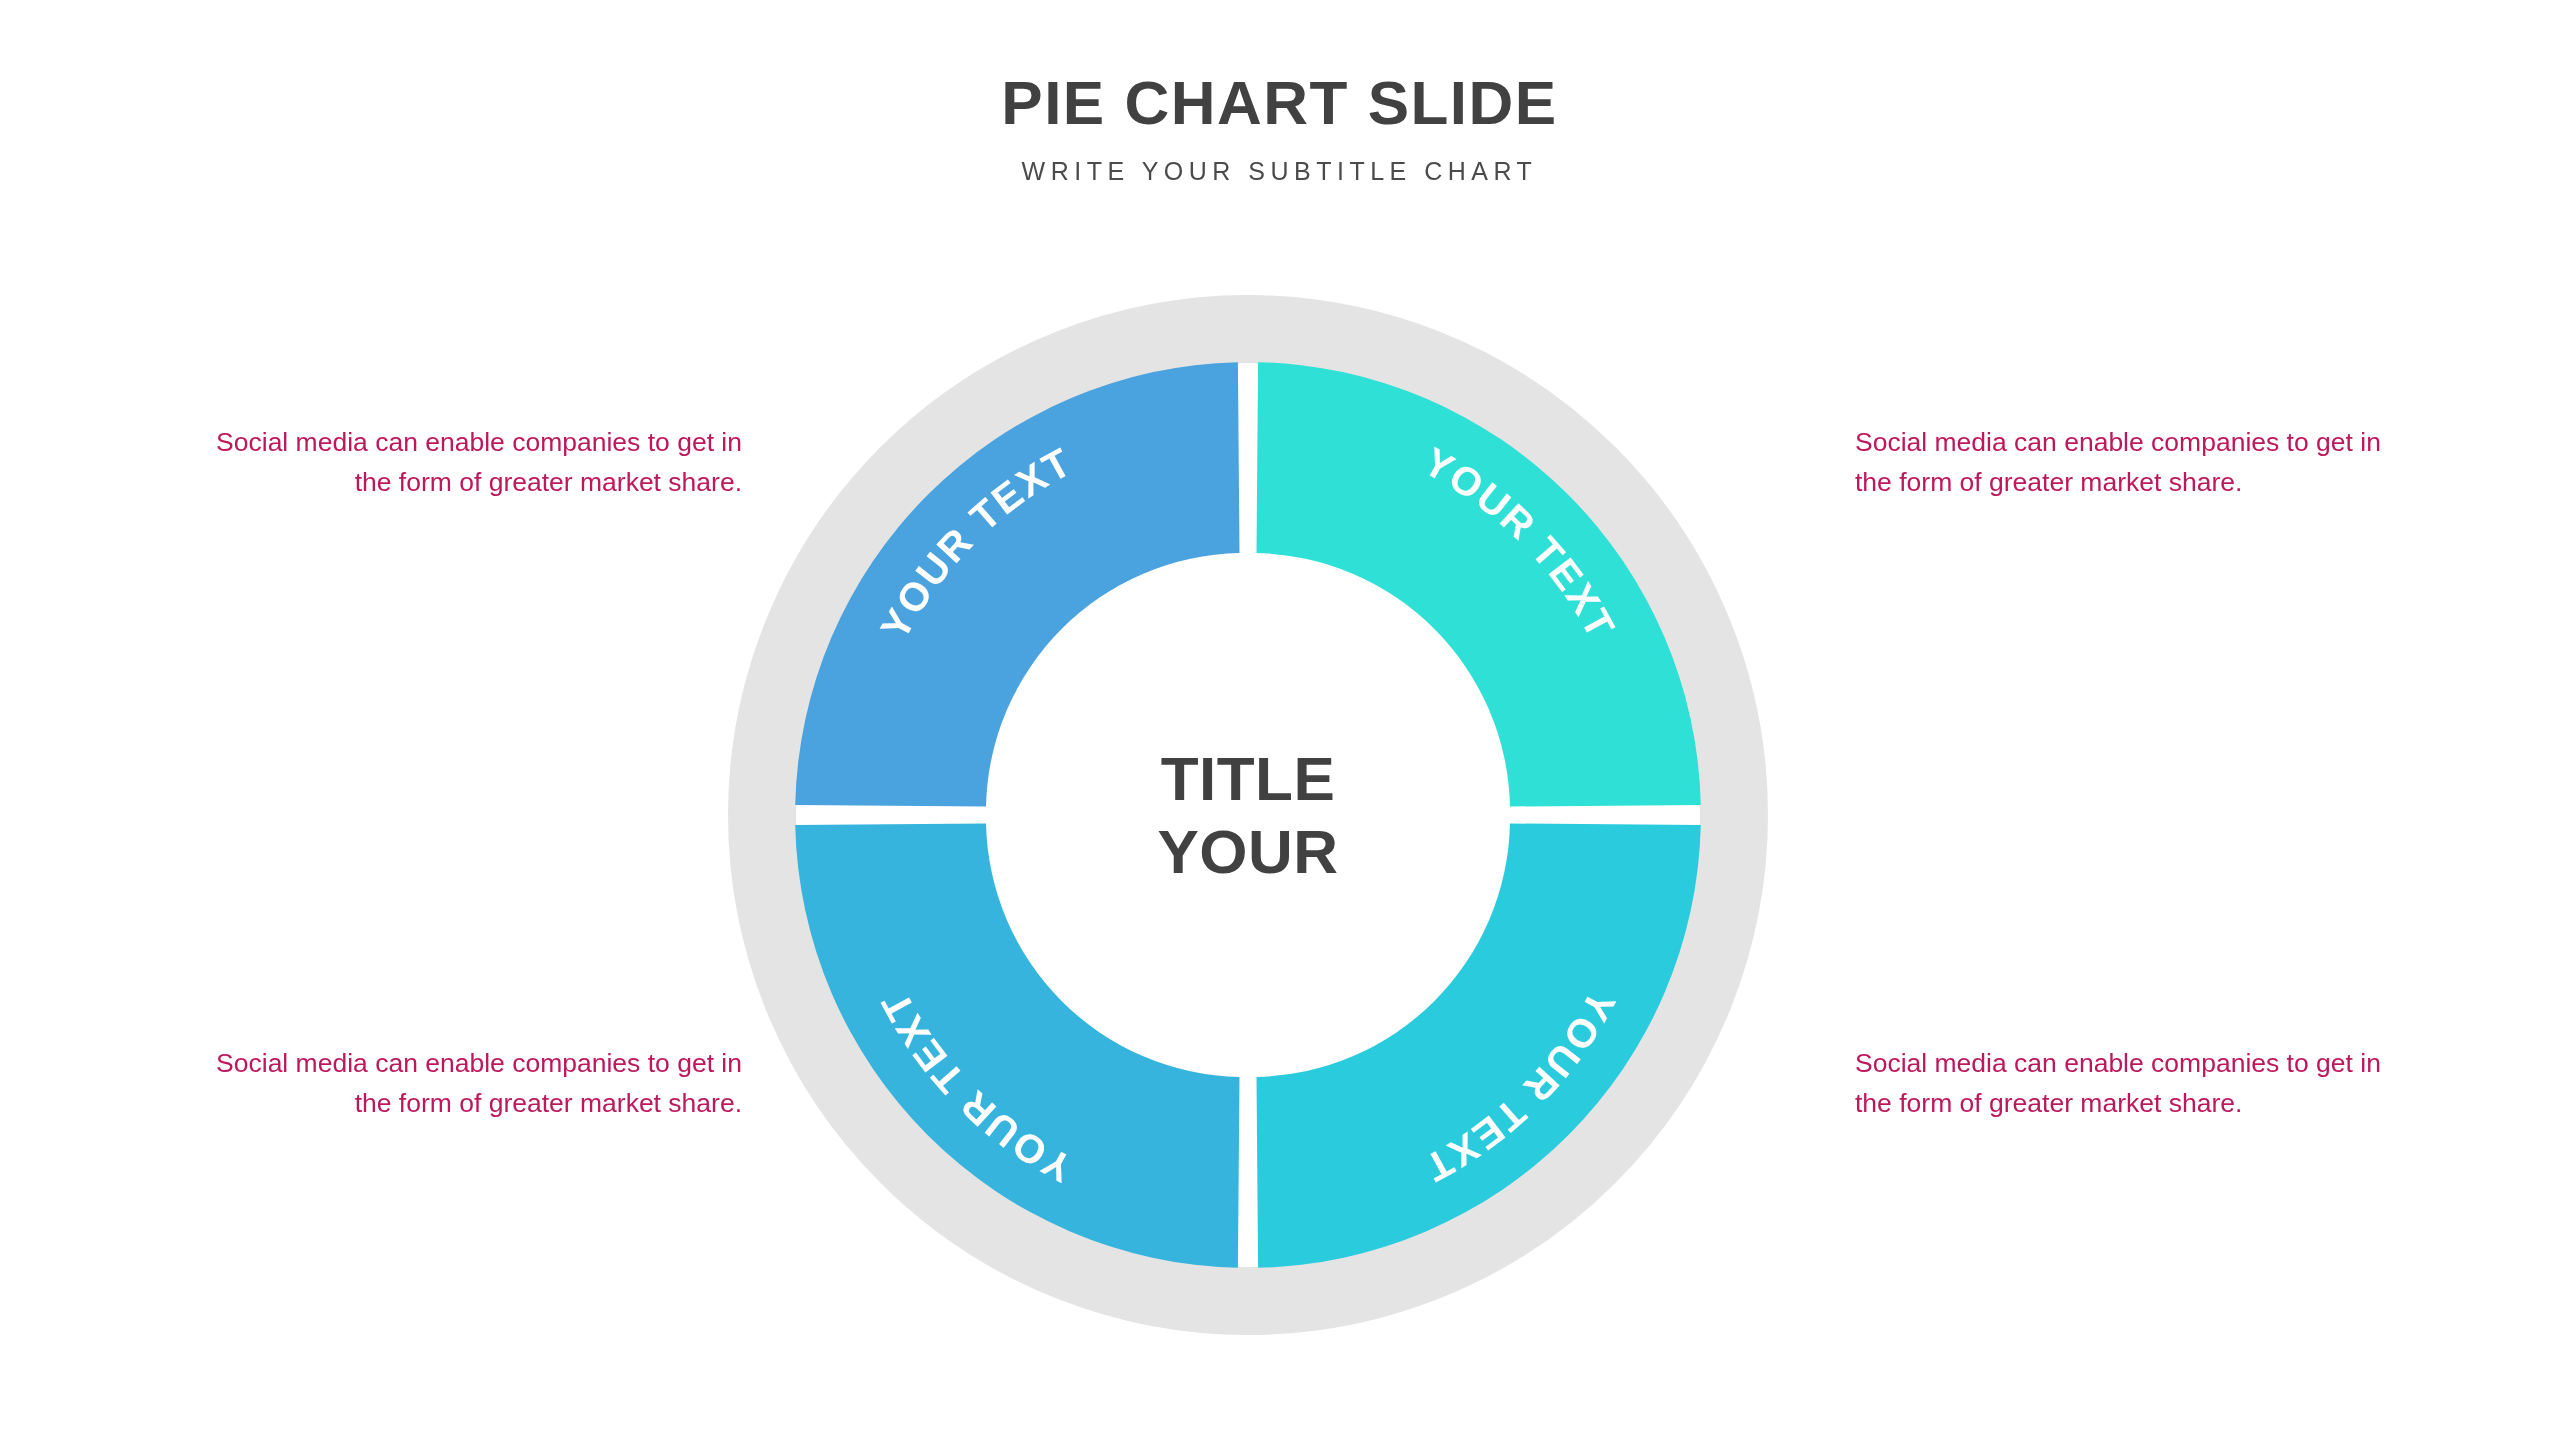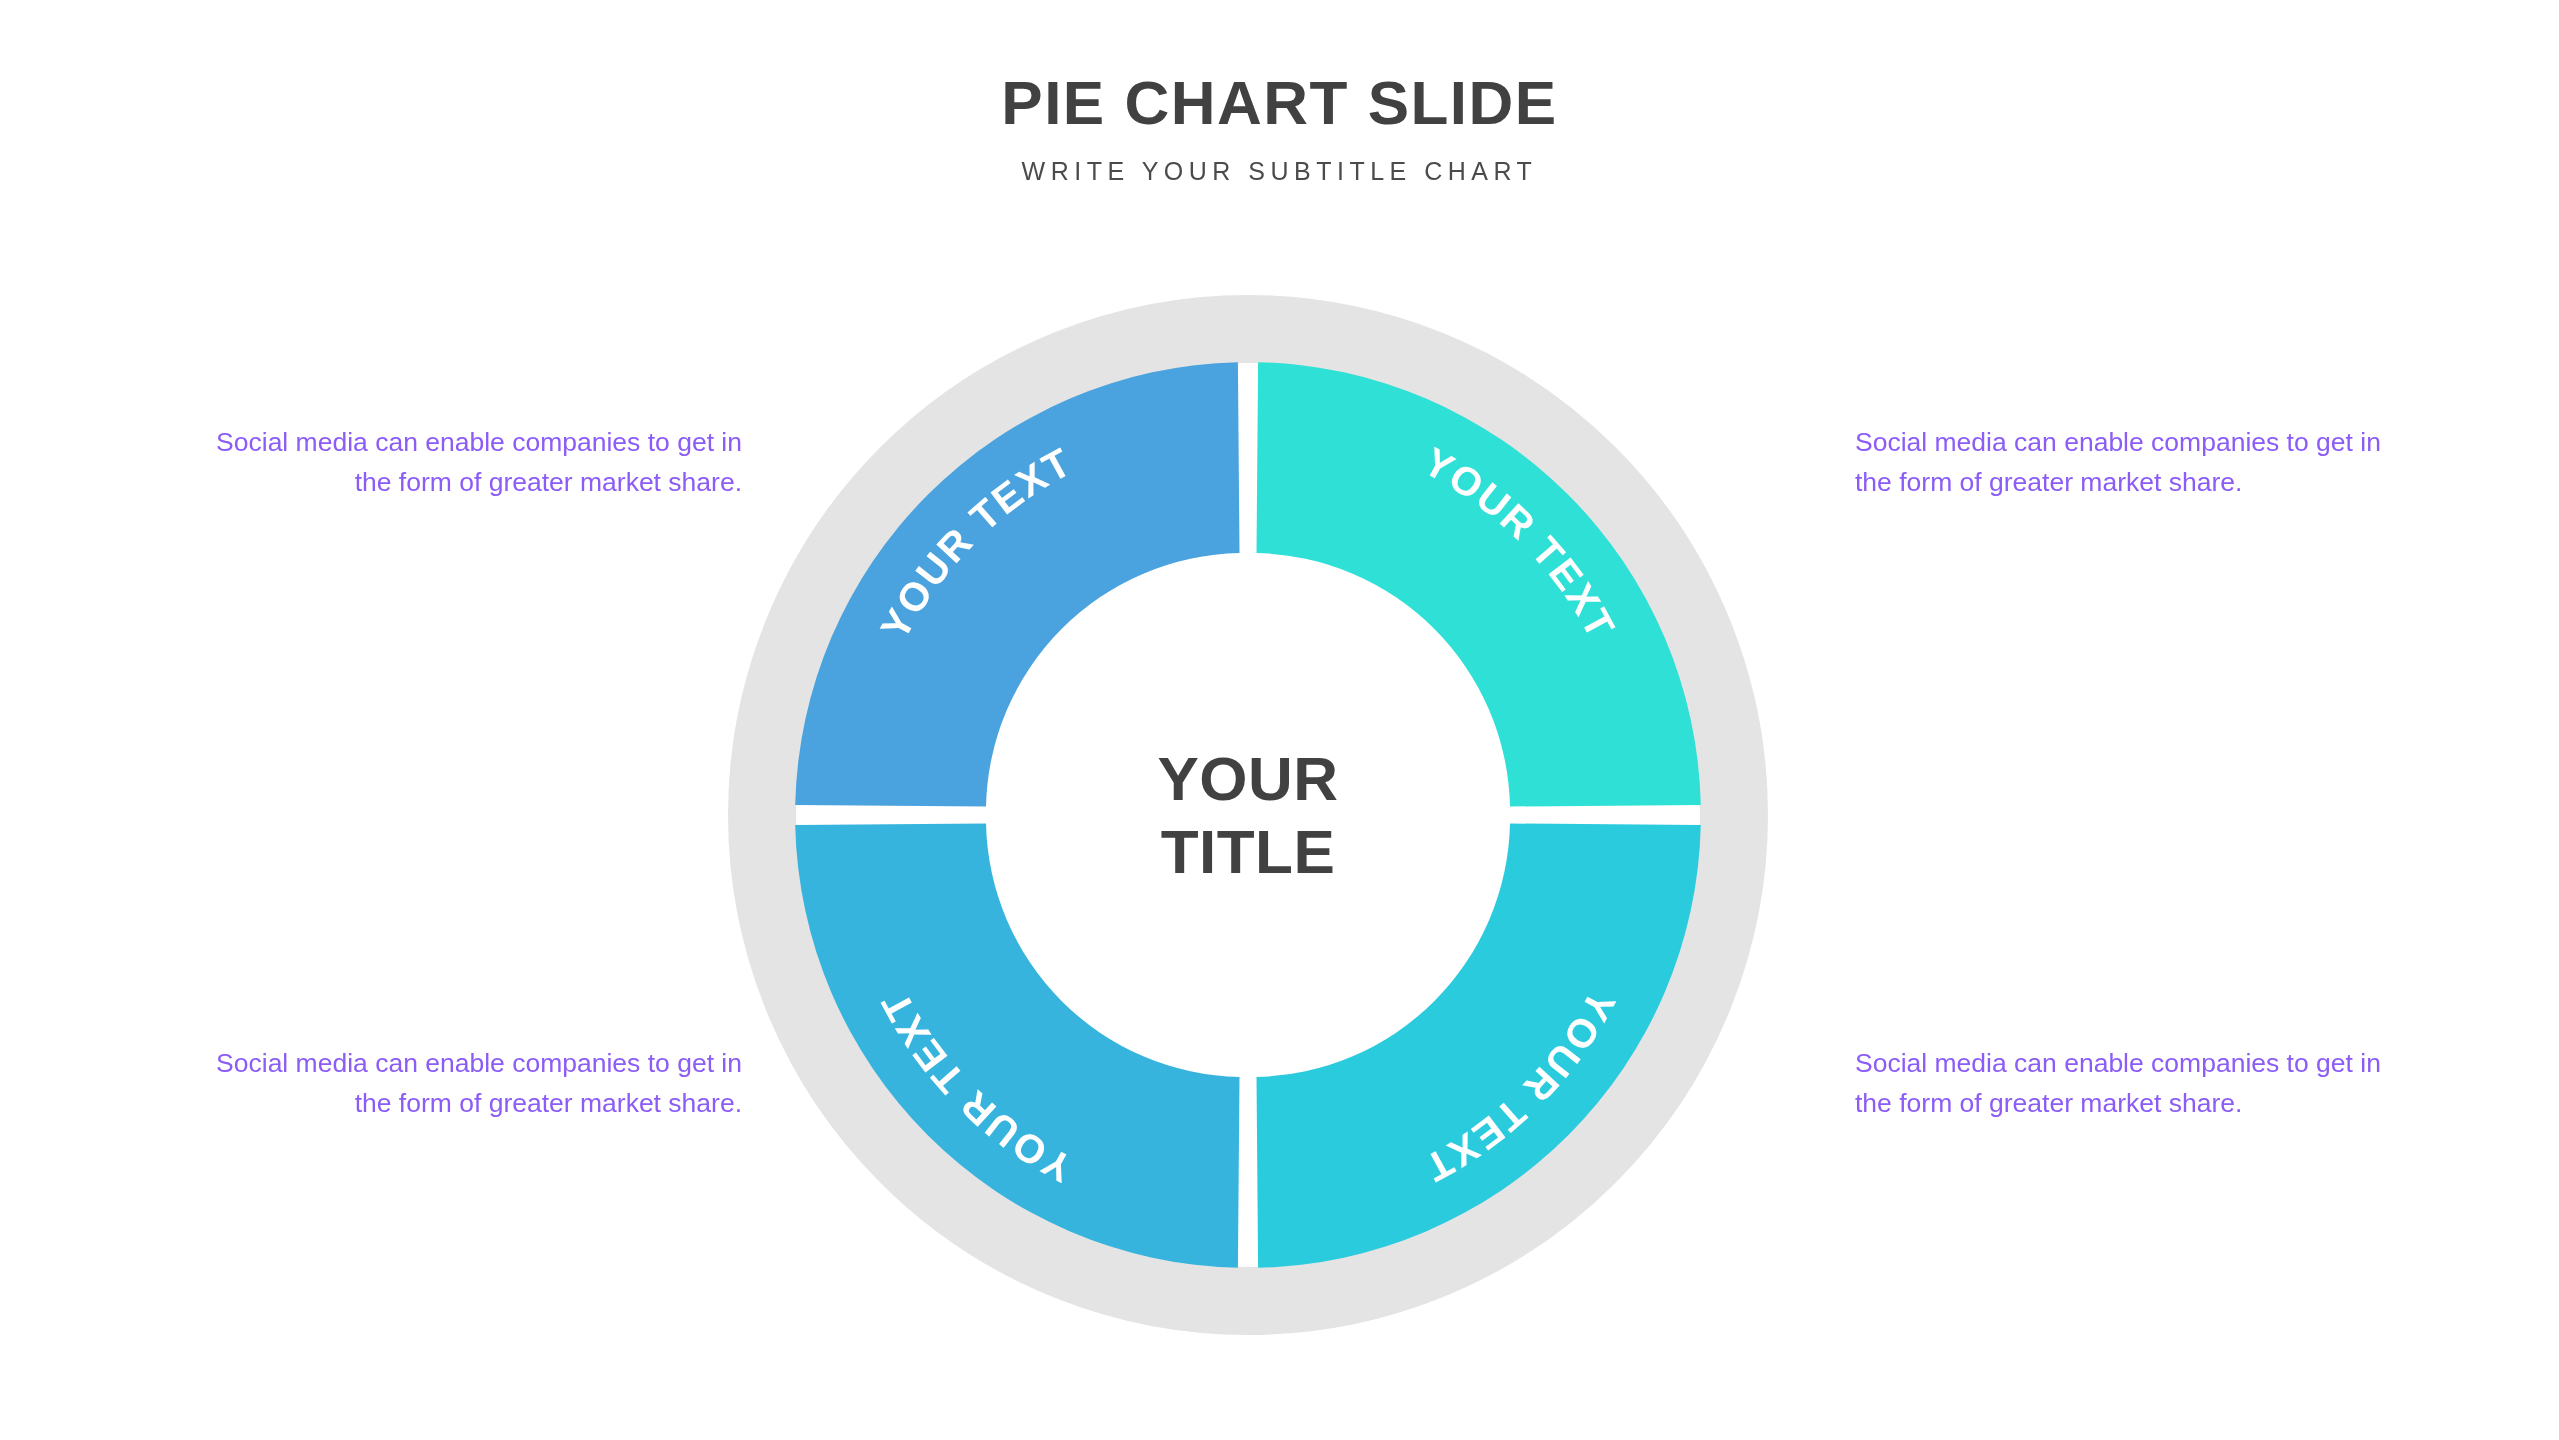--- a/index.html
+++ b/index.html
@@ -79,21 +79,21 @@
     letter-spacing: 0.5px;
   }
 
   
   .desc {
     position: absolute;
     width: 570px;
     font-family: "Liberation Sans", sans-serif;
     font-size: 26.5px;
     line-height: 1.52;
-    color: #8b5cf6;
+    color: #be185d;
   }
   .desc.left  { text-align: right; }
   .desc.right { text-align: left; }
 
   .desc-tl { left: 172px;  top: 422px; }
   .desc-bl { left: 172px;  top: 1043px; }
   .desc-tr { left: 1855px; top: 422px; }
   .desc-br { left: 1855px; top: 1043px; }
 </style>
 </head>
@@ -161,18 +161,18 @@
         <text>
           <textPath href="#arcBR" startOffset="50%" text-anchor="middle">YOUR TEXT</textPath>
         </text>
         <text>
           <textPath href="#arcBL" startOffset="50%" text-anchor="middle">YOUR TEXT</textPath>
         </text>
       </g>
     </svg>
 
     <div class="center-label">
+      <div class="center-line">TITLE</div>
       <div class="center-line">YOUR</div>
-      <div class="center-line">TITLE</div>
     </div>
   </div>
 
 </div>
 
 </body></html>

